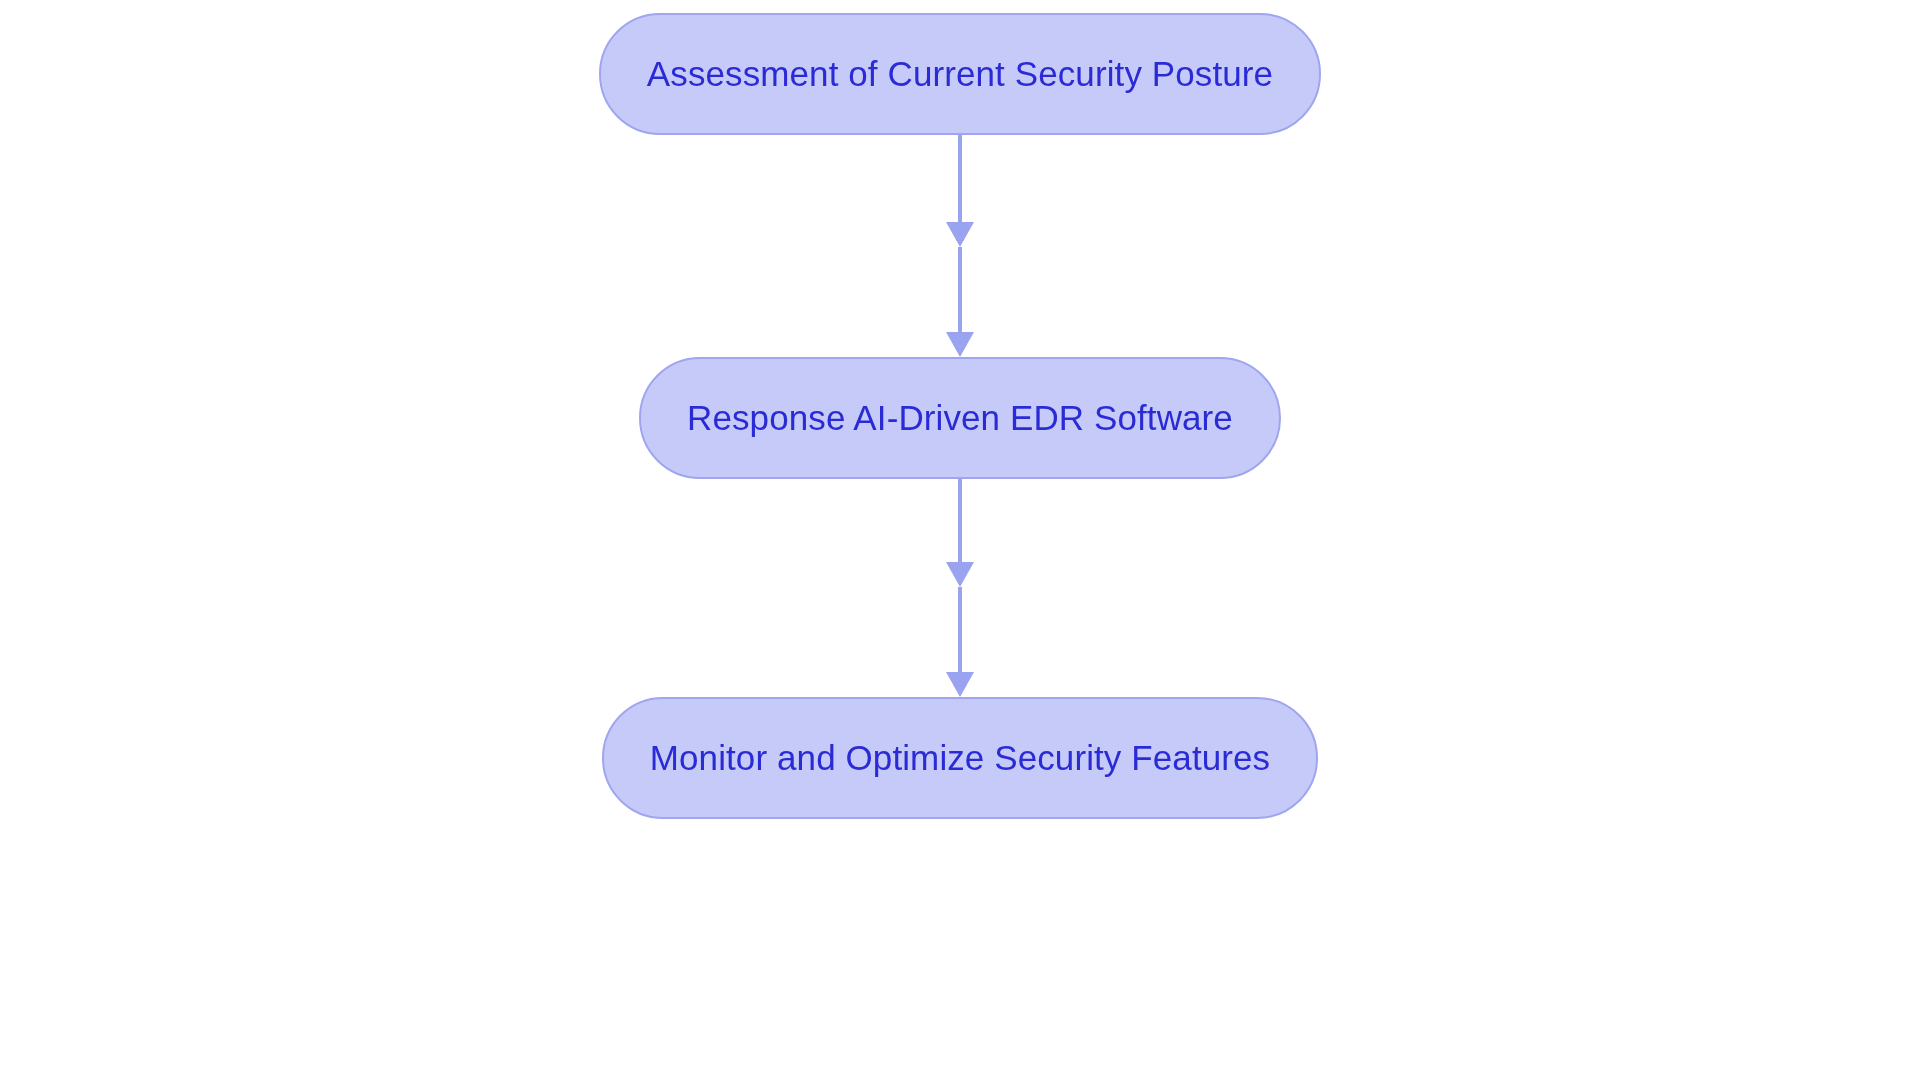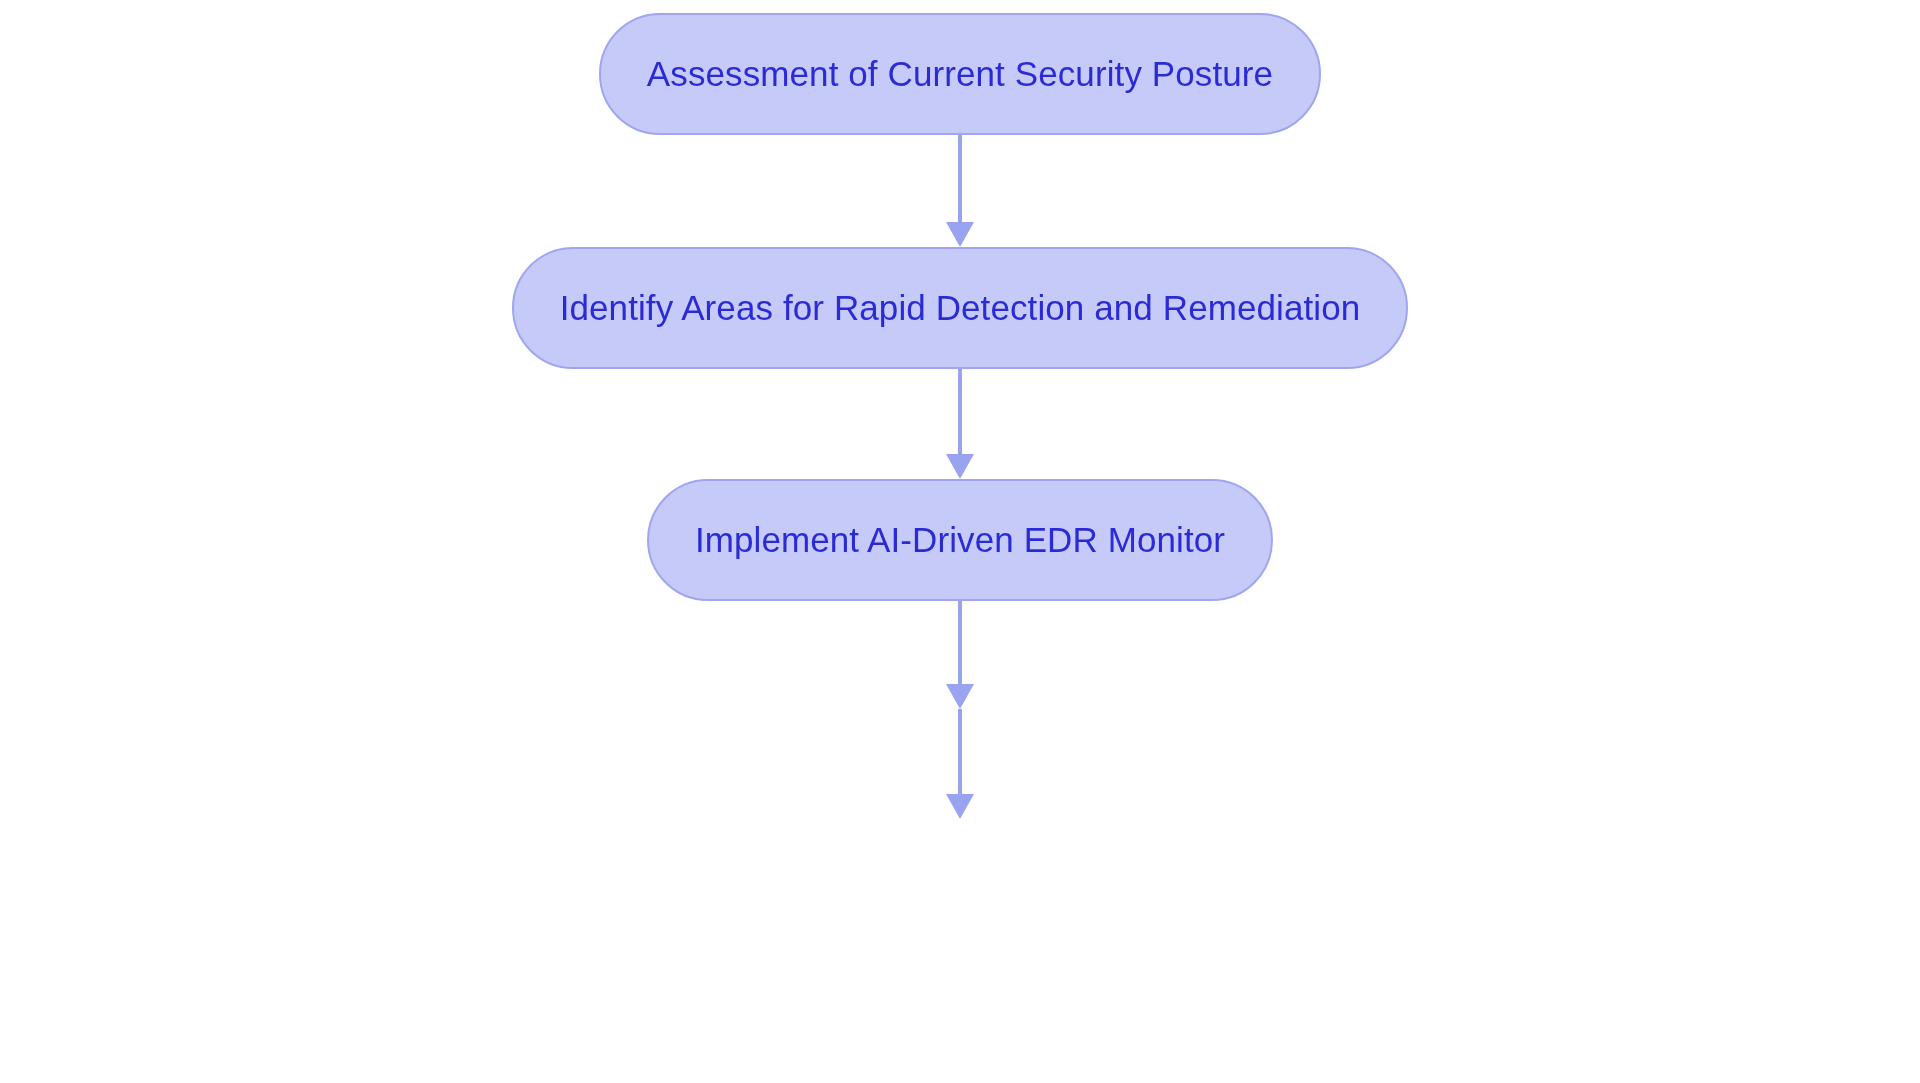--- a/index.html
+++ b/index.html
@@ -76,34 +76,34 @@
 
   <div class="spacer-top"></div>
 
   <div class="node">Assessment of Current Security Posture</div>
 
   <div class="connector gap-1">
     <div class="stem"></div>
     <div class="head"></div>
   </div>
 
-  <div class="node">Identify Areas for Rapid Detection and Remediation</div>
 
   <div class="connector gap-2">
     <div class="stem"></div>
     <div class="head"></div>
   </div>
 
-  <div class="node">Implement AI-Driven EDR Monitor</div>
+  <div class="node">Response AI-Driven EDR Software</div>
 
   <div class="connector gap-3">
     <div class="stem"></div>
     <div class="head"></div>
   </div>
 
 
   <div class="connector gap-4">
     <div class="stem"></div>
     <div class="head"></div>
   </div>
 
+  <div class="node">Monitor and Optimize Security Features</div>
 
 </div>
 
 </body></html>

